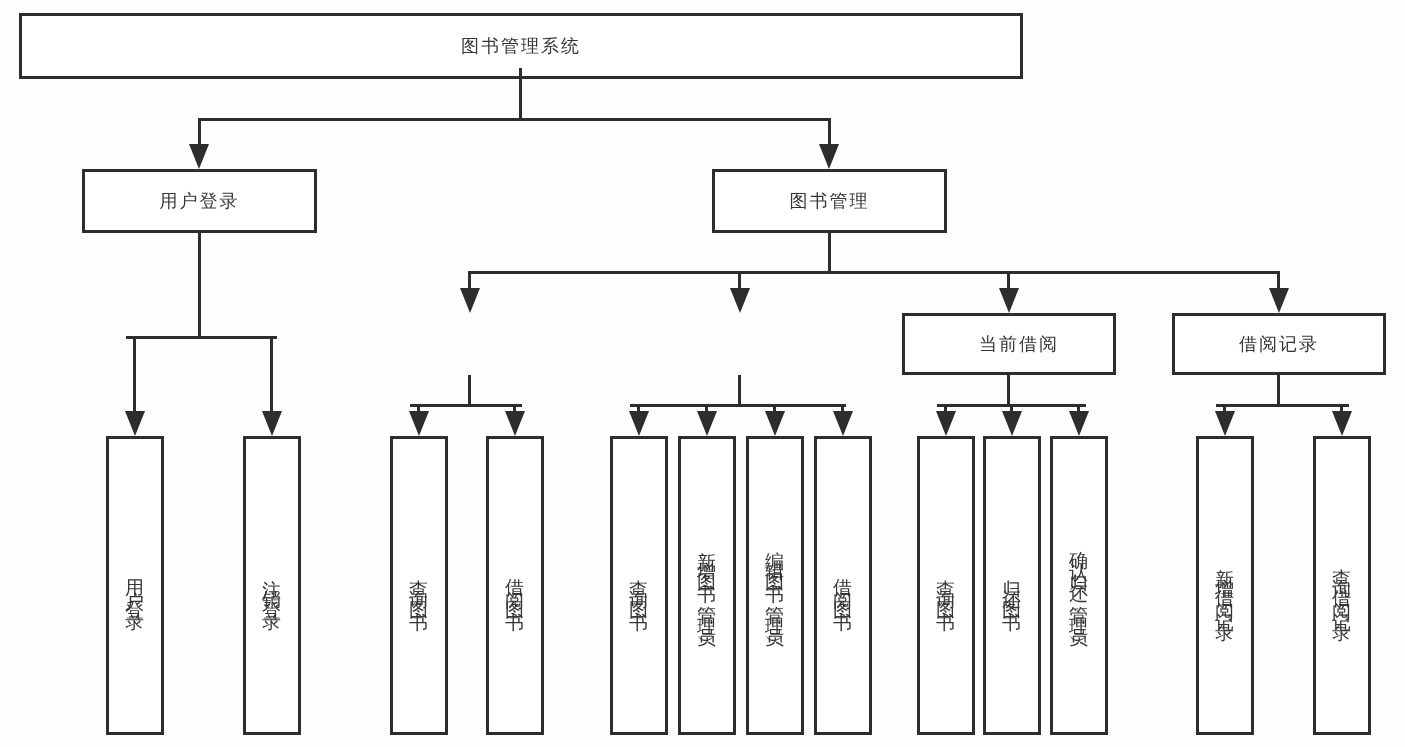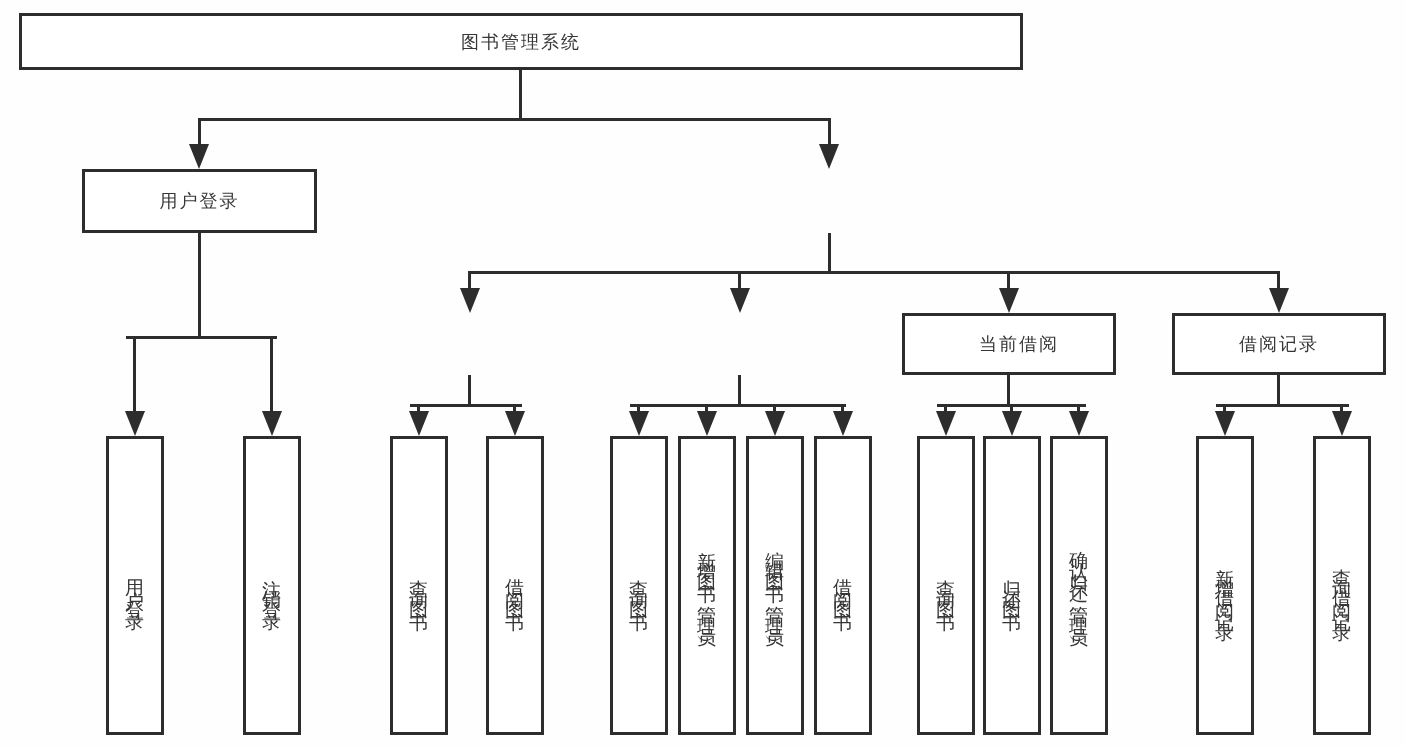--- a/index.html
+++ b/index.html
@@ -44,21 +44,21 @@
   .watermark{
     position:absolute;
     left:1183px;top:712px;
     font-size:20px;
     color:#b5b5b5;
     text-shadow:1px 1px 0 #9a9a9a;
     white-space:nowrap;
     z-index:5;
   }
   
-  #root-box{left:19px;top:13px;width:1004px;height:57px;}
+  #root-box{left:19px;top:13px;width:1004px;height:66px;}
   #b-user{left:82px;top:169px;width:235px;height:64px;}
   #b-book{left:712px;top:169px;width:235px;height:64px;}
   .g3{top:313px;width:214px;height:62px;}
   #g-nbr{left:363px;} #g-bb{left:633px;} #g-cb{left:902px;padding-left:20px;} #g-br{left:1172px;}
   .leaf{top:436px;width:58px;height:299px;}
   #lf-a1{left:106px;} #lf-a2{left:243px;}
   #lf-b1{left:390px;} #lf-b2{left:486px;}
   #lf-c1{left:610px;} #lf-c2{left:678px;} #lf-c3{left:746px;} #lf-c4{left:814px;}
   #lf-d1{left:917px;} #lf-d2{left:983px;} #lf-d3{left:1050px;}
   #lf-e1{left:1196px;} #lf-e2{left:1313px;}
@@ -74,20 +74,23 @@
 
   <div class="vline" style="left:519px;top:68px;height:50px;"></div>
   <div class="hline" style="left:198px;top:118px;width:633px;"></div>
   <div class="vline" style="left:198px;top:118px;height:28px;"></div>
   <div class="vline" style="left:828px;top:118px;height:28px;"></div>
   <div class="arrow" style="left:189px;top:144px;"></div>
   <div class="arrow" style="left:819px;top:144px;"></div>
 
   <div class="box" id="b-user">
     <span class="hlabel">用户登录</span>
+  </div>
+  <div class="box" id="b-book">
+    <span class="hlabel">图书管理</span>
   </div>
 
   <div class="vline" style="left:198px;top:233px;height:106px;"></div>
   <div class="hline" style="left:126px;top:336px;width:151px;"></div>
   <div class="vline" style="left:133px;top:336px;height:78px;"></div>
   <div class="vline" style="left:270px;top:336px;height:78px;"></div>
   <div class="arrow" style="left:125px;top:411px;"></div>
   <div class="arrow" style="left:262px;top:411px;"></div>
 
   <div class="vline" style="left:828px;top:233px;height:41px;"></div>

